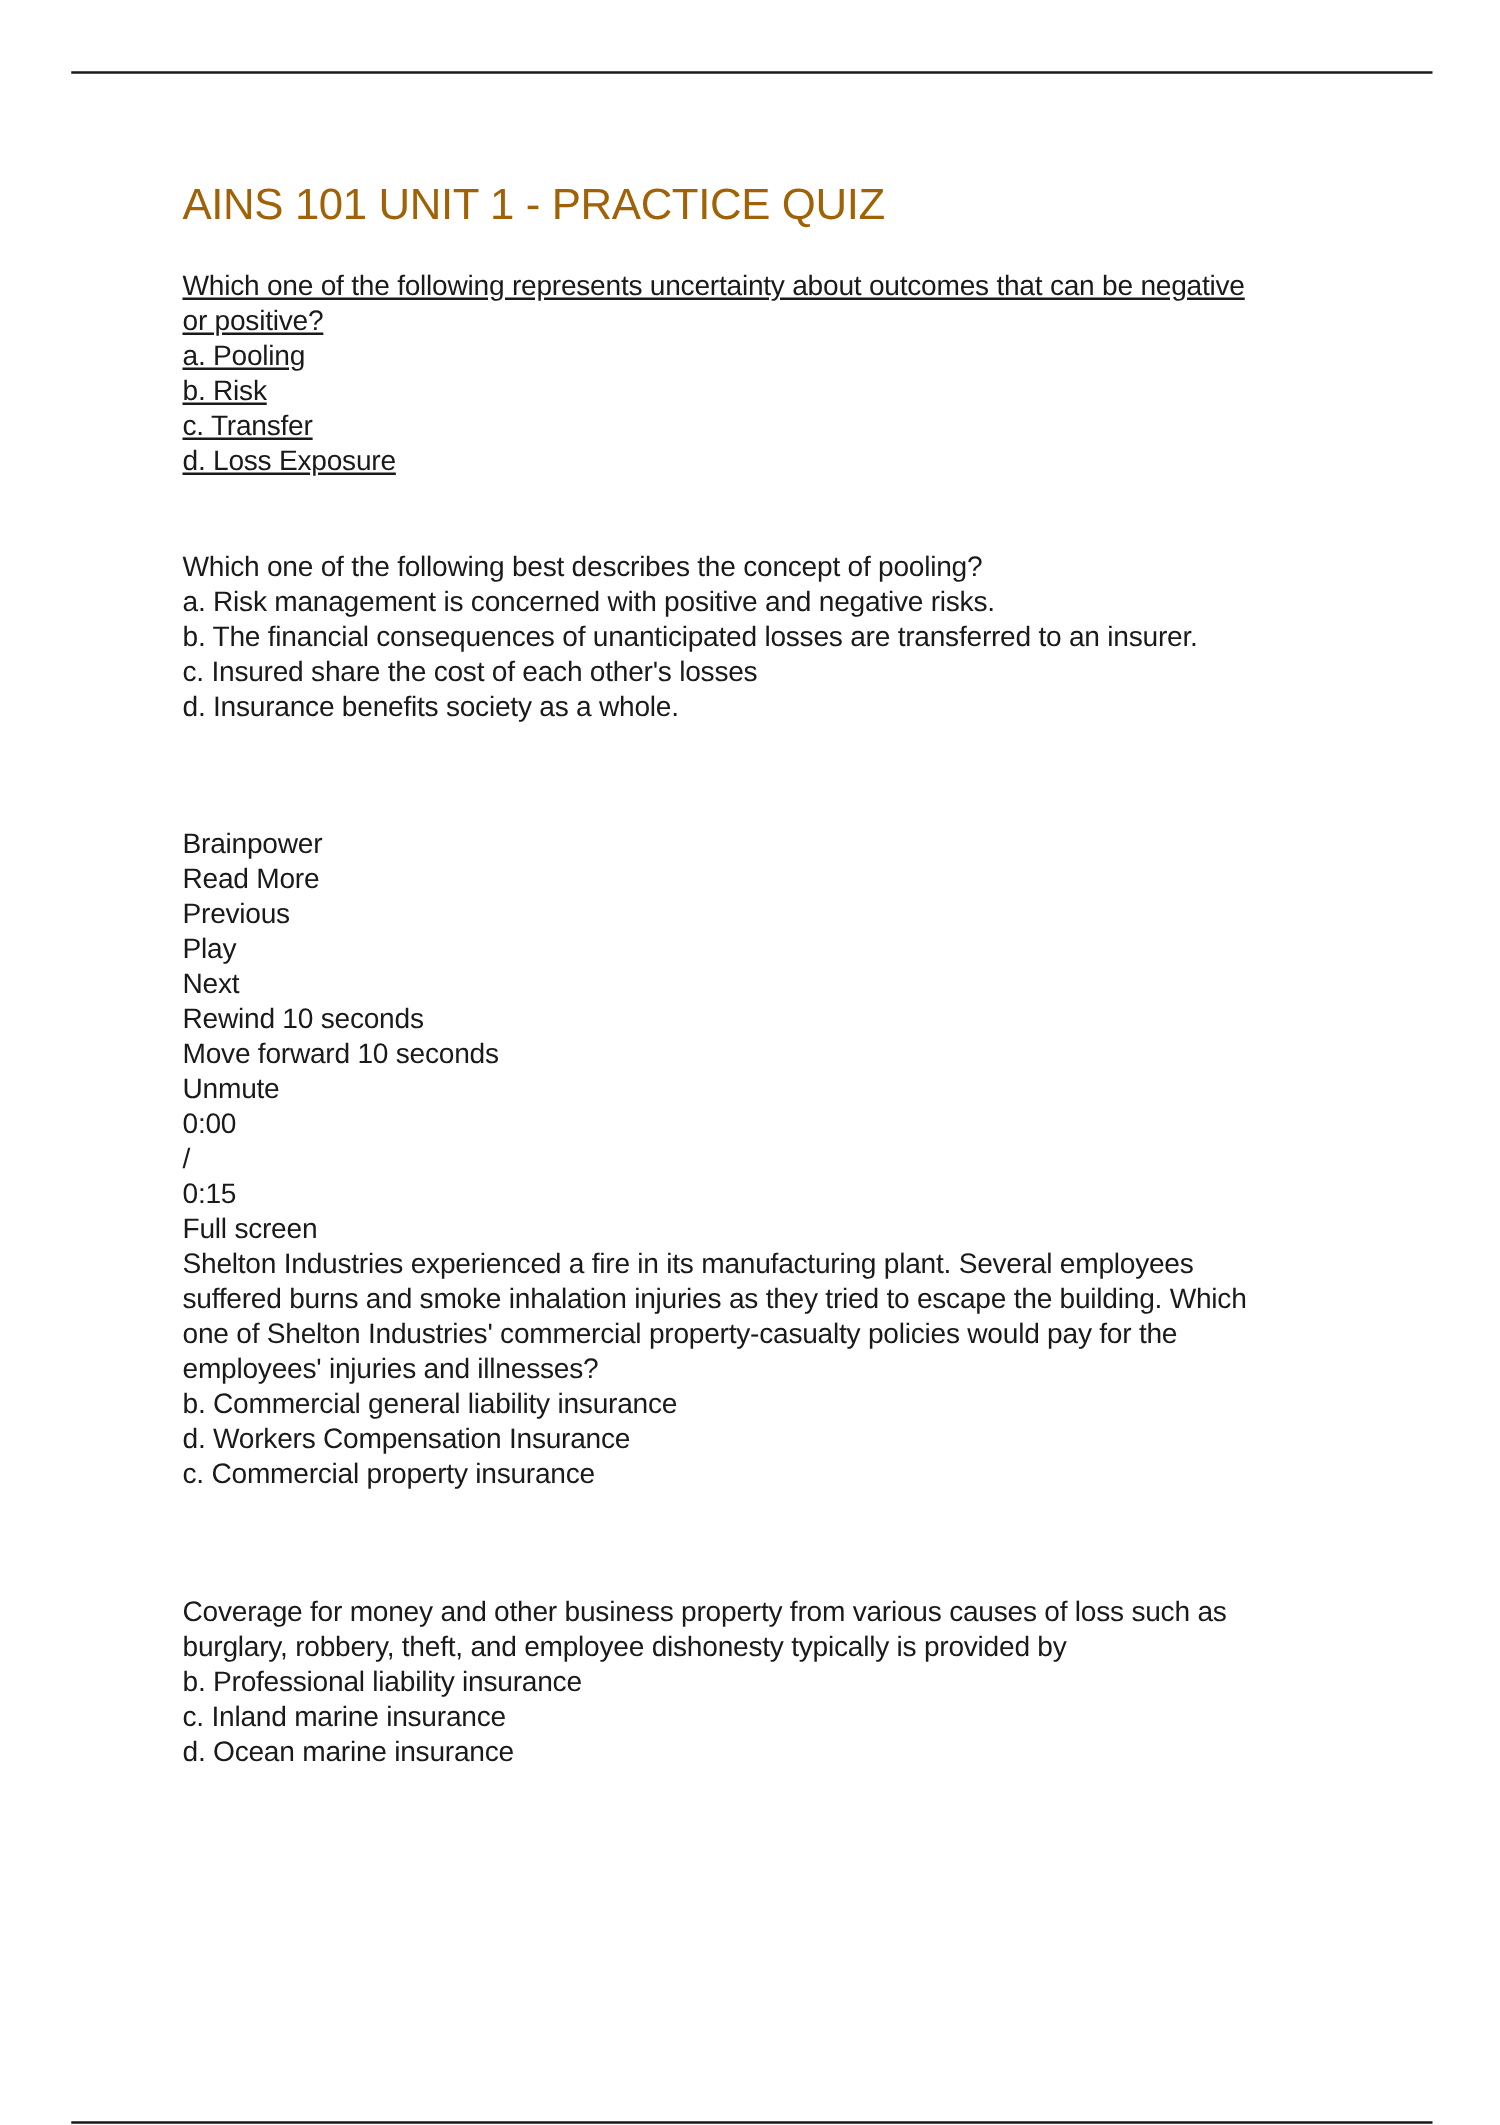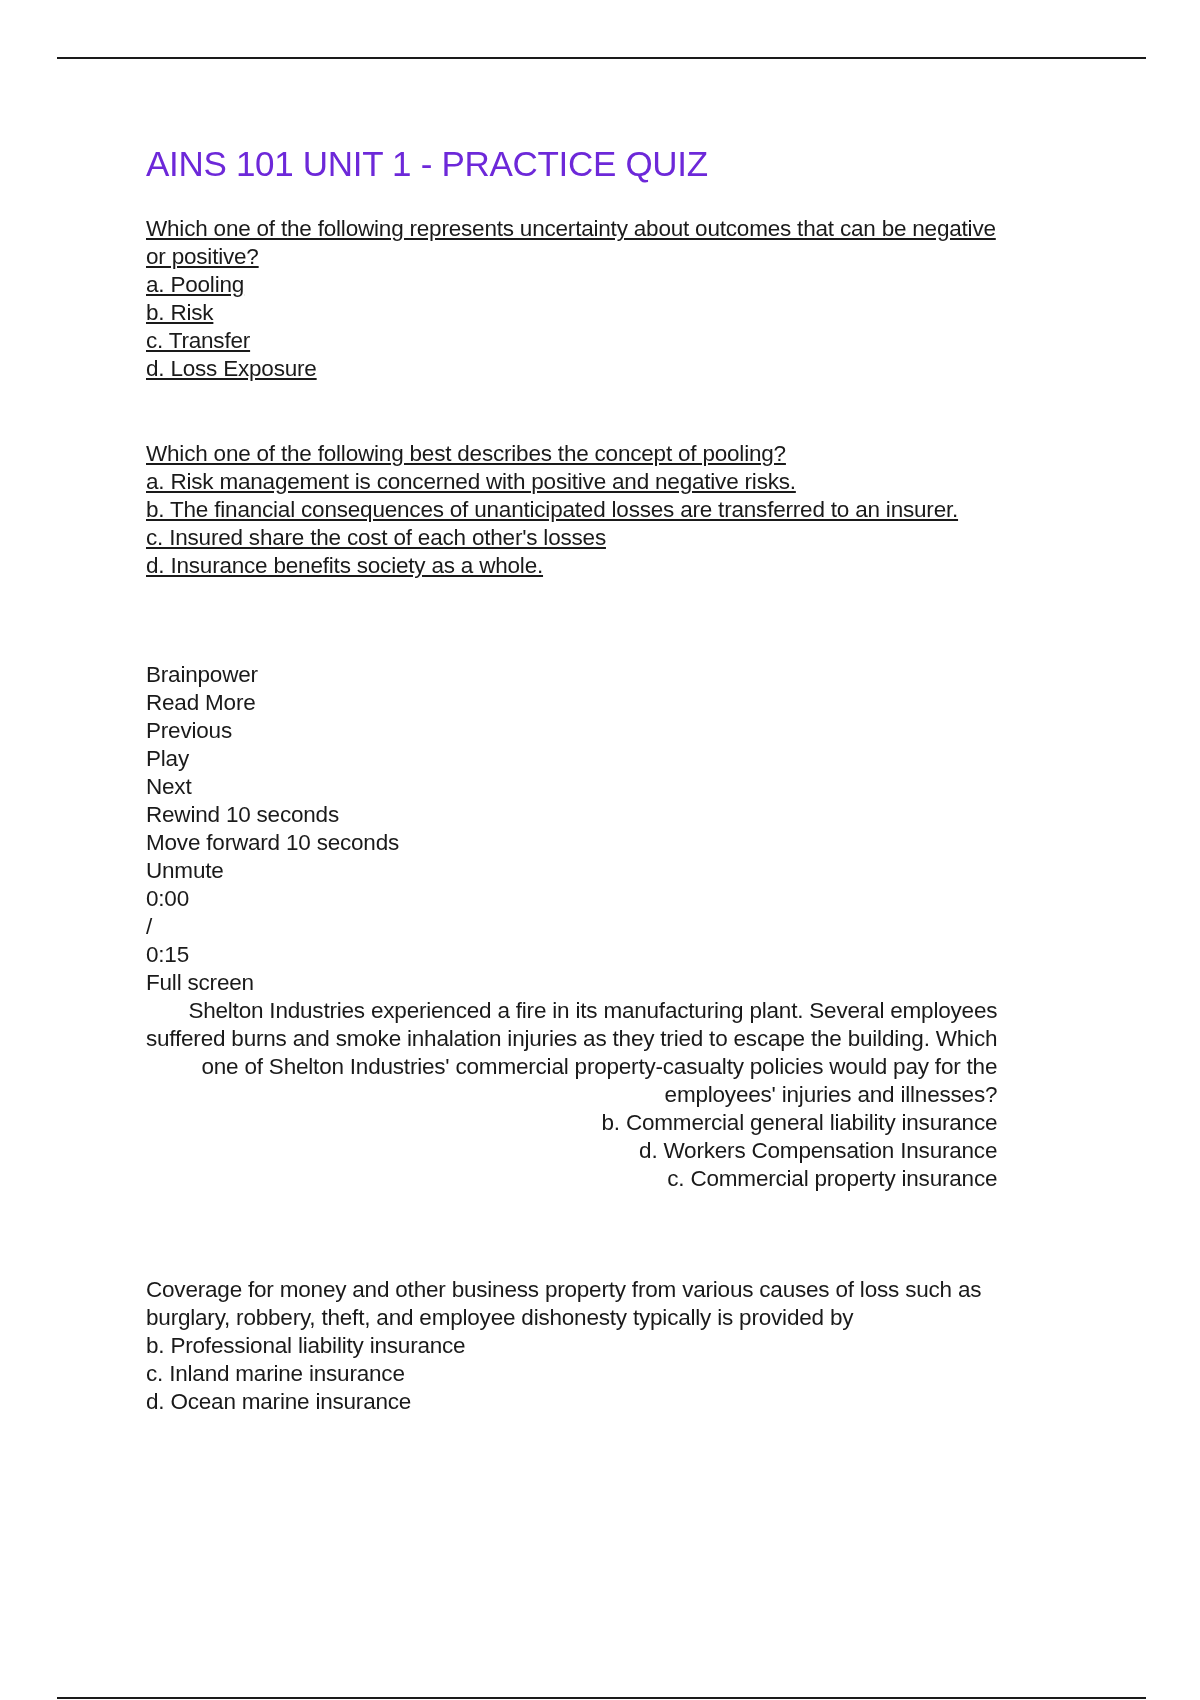--- a/index.html
+++ b/index.html
@@ -29,33 +29,33 @@
       left: 146px;
       top: 140px;
       width: 960px;
     }
     .title {
       font-size: 35px;
       line-height: 48px;
       margin: 0 0 20px 0;
       font-weight: normal;
       letter-spacing: -0.3px;
-      color: #6d28d9;
+      color: #a16207;
     }
     .line {
       font-size: 22.5px;
       line-height: 28px;
       white-space: nowrap;
       letter-spacing: -0.2px;
     }
     .block { margin: 0; }
     .q1 { position: absolute; top: 75px; text-decoration: underline; }
-    .q2 { position: absolute; top: 300px; text-decoration: underline; }
+    .q2 { position: absolute; top: 300px; }
     .player { position: absolute; top: 521px; }
-    .q3 { position: absolute; top: 857px; text-align: right; }
+    .q3 { position: absolute; top: 857px; }
     .q4 { position: absolute; top: 1136px; }
   </style>
 </head>
 <body>
 
 <div class="rule top"></div>
 
 <div class="content">
   <h1 class="title">AINS 101 UNIT 1 - PRACTICE QUIZ</h1>
 

